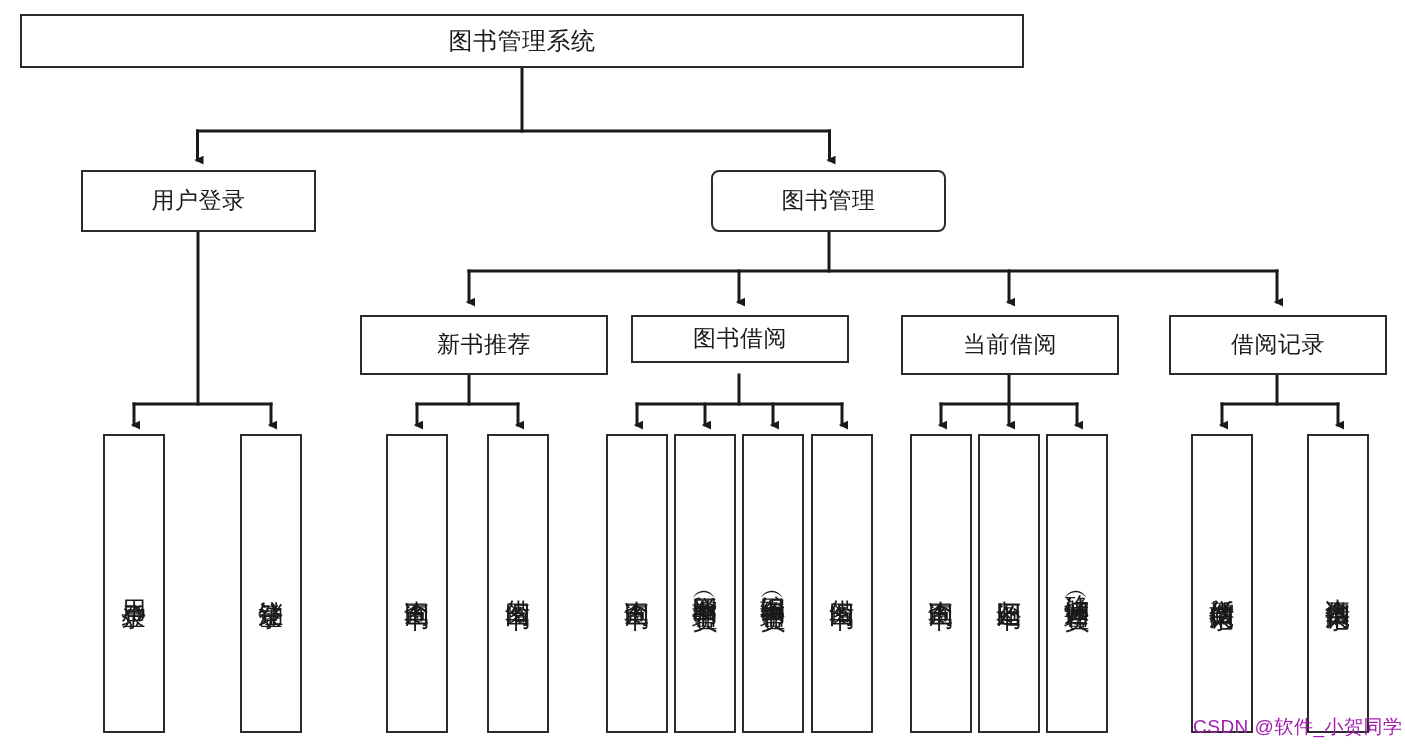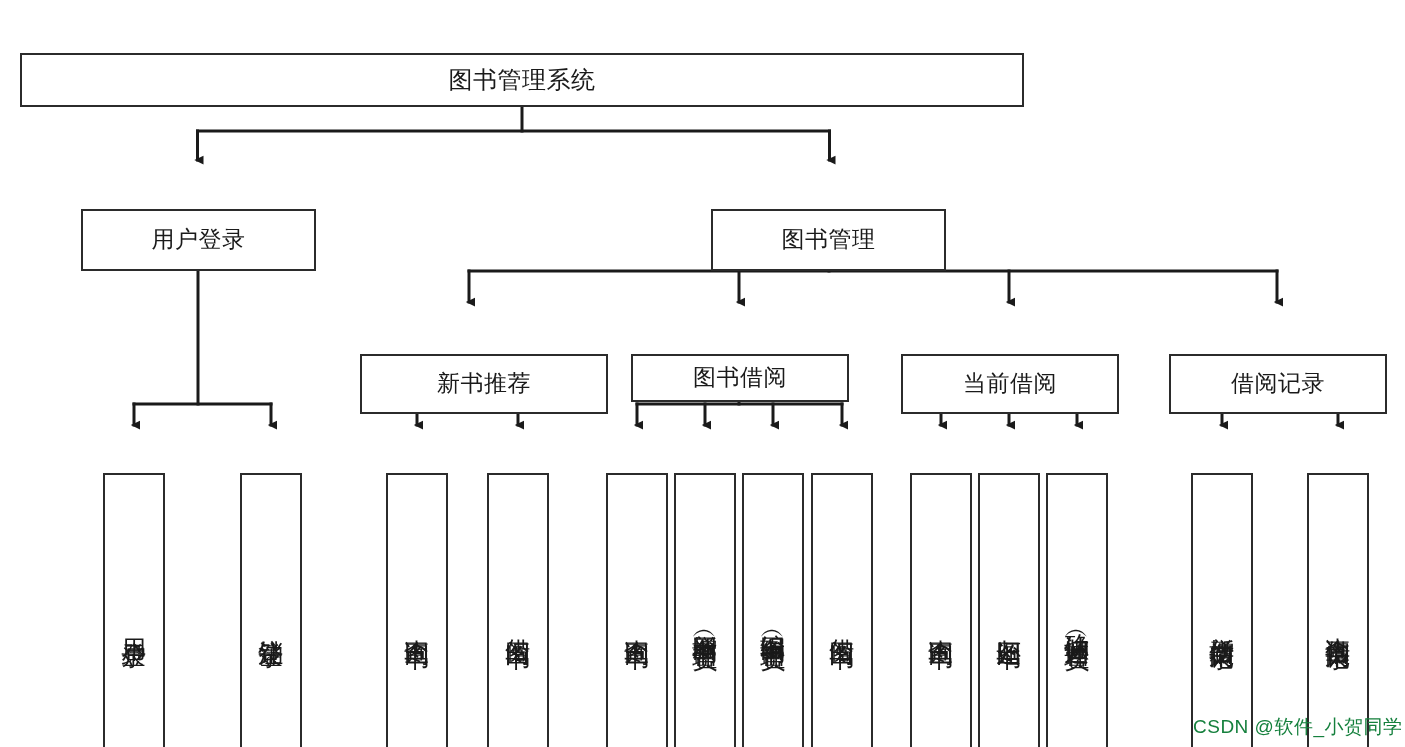--- a/index.html
+++ b/index.html
@@ -28,21 +28,20 @@
   }
   .node {
     position: absolute;
     box-sizing: border-box;
     background: #ffffff;
     border: 2px solid #2b2b2b;
     display: flex;
     align-items: center;
     justify-content: center;
     color: #1a1a1a;
-    margin-top: 39px;
   }
   .node-label {
     display: block;
     text-align: center;
     line-height: 1.18;
     white-space: nowrap;
   }
   
   .node.horiz .node-label {
     font-size: 23px;
@@ -60,21 +59,21 @@
     writing-mode: vertical-rl;
     text-orientation: upright;
     font-size: 25px;
     line-height: 1.05;
     letter-spacing: 2px;
     white-space: normal;
     max-height: 100%;
   }
   .watermark {
     position: absolute;
-    color: #15803d;
+    color: #a21caf;
     font-size: 19px;
     letter-spacing: 0.5px;
     white-space: nowrap;
     user-select: none;
   }
 </style>
 </head>
 <body>
 
 <div id="diagram-root">
@@ -144,21 +143,21 @@
     </g>
   </svg>
 
   <div class="node horiz root" style="left:20px; top:14px; width:1004px; height:54px;">
     <span class="node-label">图书管理系统</span>
   </div>
 
   <div class="node horiz" style="left:81px; top:170px; width:235px; height:62px;">
     <span class="node-label">用户登录</span>
   </div>
-  <div class="node horiz" style="left:711px; top:170px; width:235px; height:62px;">
+  <div class="node horiz" style="left:711px; top:170px; width:235px; height:62px;border-radius:8px;">
     <span class="node-label">图书管理</span>
   </div>
 
   <div class="node horiz" style="left:360px; top:315px; width:248px; height:60px;">
     <span class="node-label">新书推荐</span>
   </div>
   <div class="node horiz" style="left:631px; top:315px; width:218px; height:48px;">
     <span class="node-label">图书借阅</span>
   </div>
   <div class="node horiz" style="left:901px; top:315px; width:218px; height:60px;">

